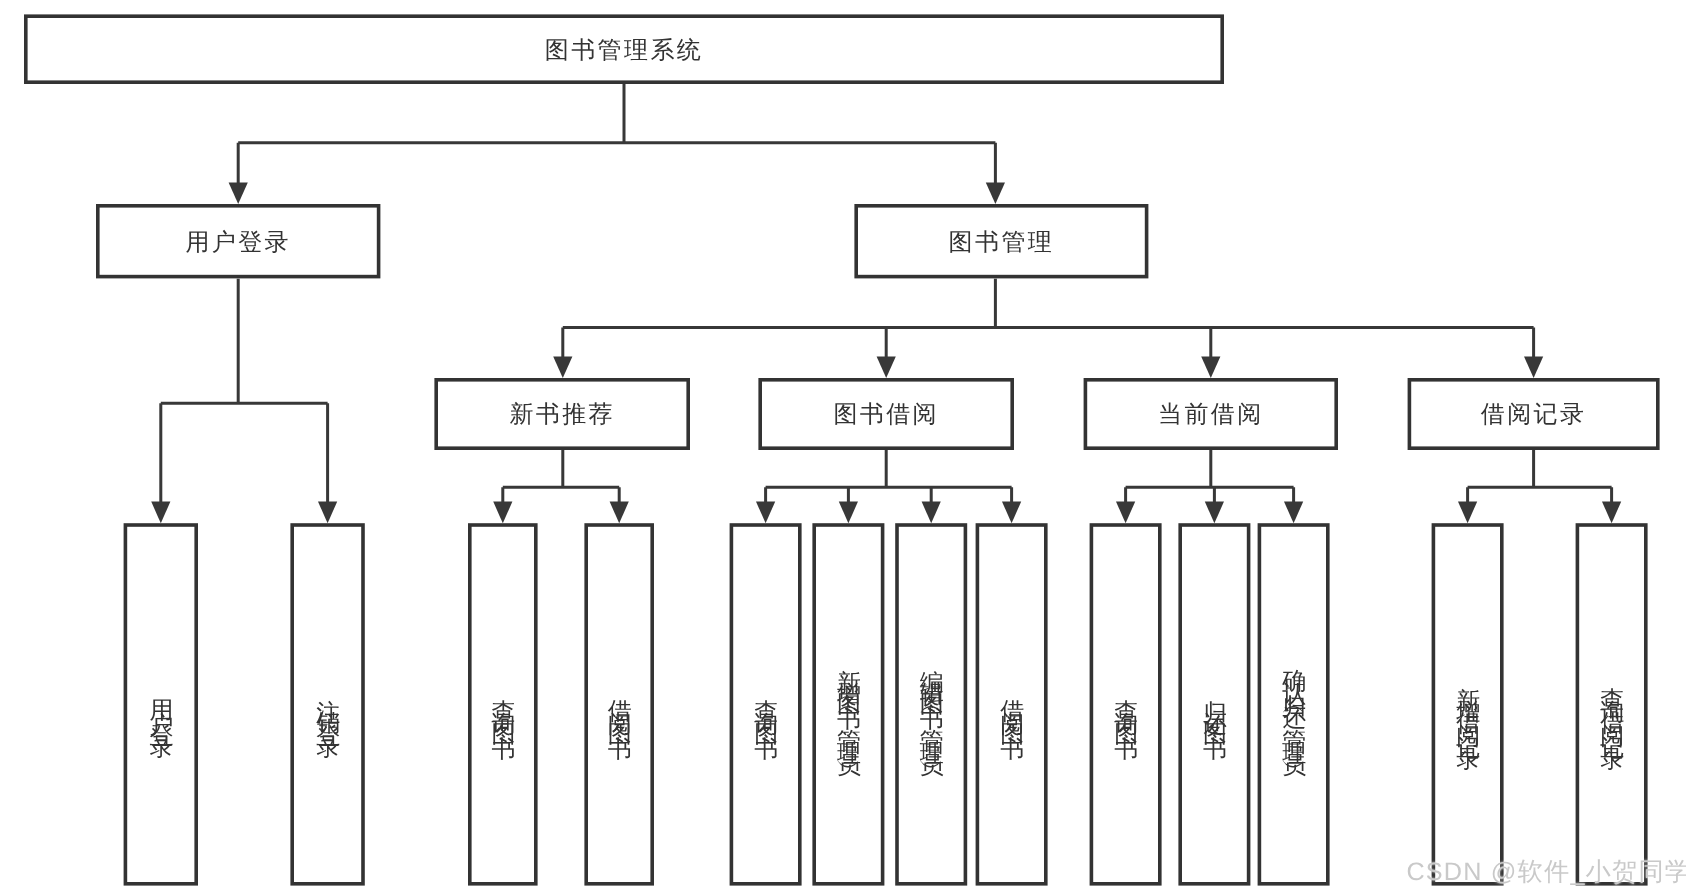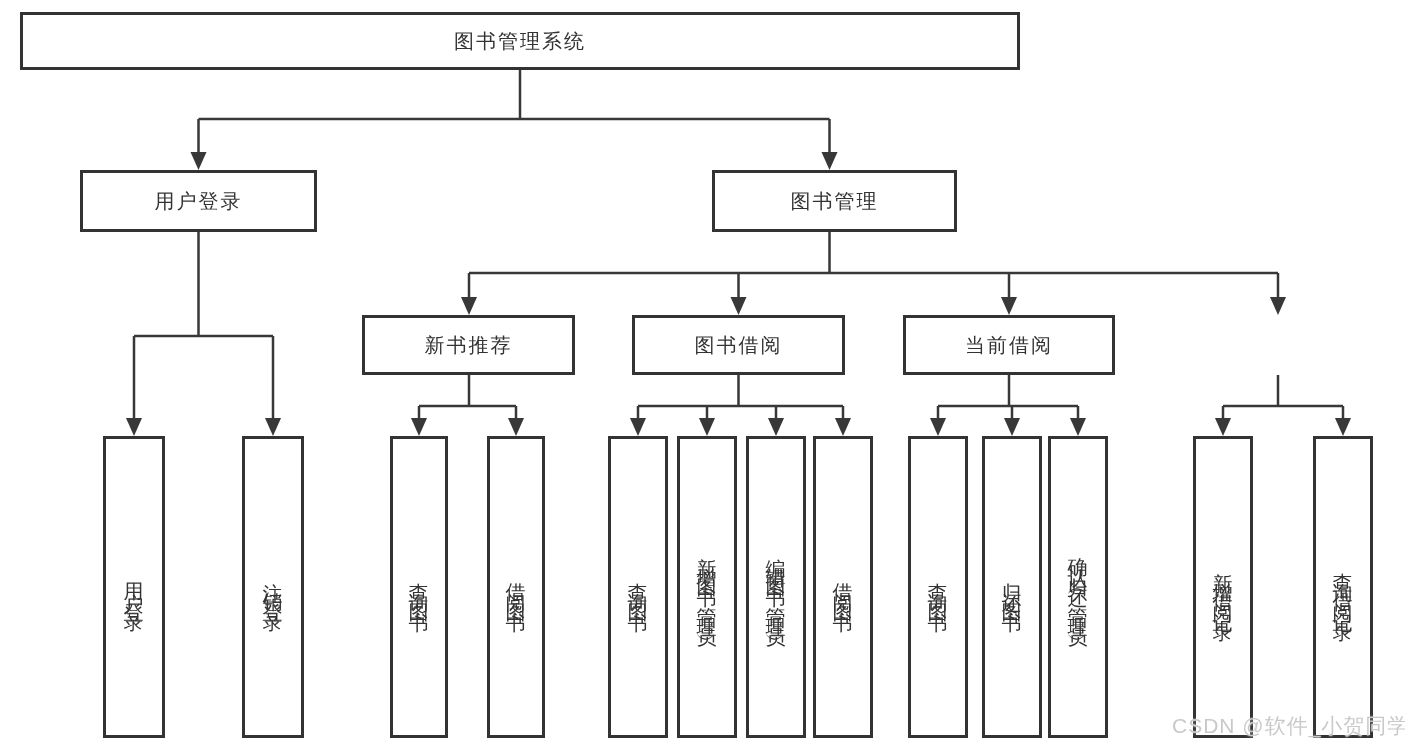--- a/index.html
+++ b/index.html
@@ -90,20 +90,21 @@
   </svg>
 
   <div class="box h" style="left:20px;top:12px;width:1000px;height:58px">图书管理系统</div>
 
   <div class="box h" style="left:80px;top:170px;width:237px;height:62px">用户登录</div>
   <div class="box h" style="left:712px;top:170px;width:245px;height:62px">图书管理</div>
 
   <div class="box h" style="left:362px;top:315px;width:213px;height:60px">新书推荐</div>
   <div class="box h" style="left:632px;top:315px;width:213px;height:60px">图书借阅</div>
   <div class="box h" style="left:903px;top:315px;width:212px;height:60px">当前借阅</div>
+  <div class="box h" style="left:1173px;top:315px;width:210px;height:60px">借阅记录</div>
 
   <div class="box v" style="left:103px;width:62px">
     <span class="vtext">用户登录</span>
     </div>
   <div class="box v" style="left:242px;width:62px">
     <span class="vtext">注销登录</span>
     </div>
 
   <div class="box v" style="left:390px;width:58px">
     <span class="vtext">查询图书</span>

